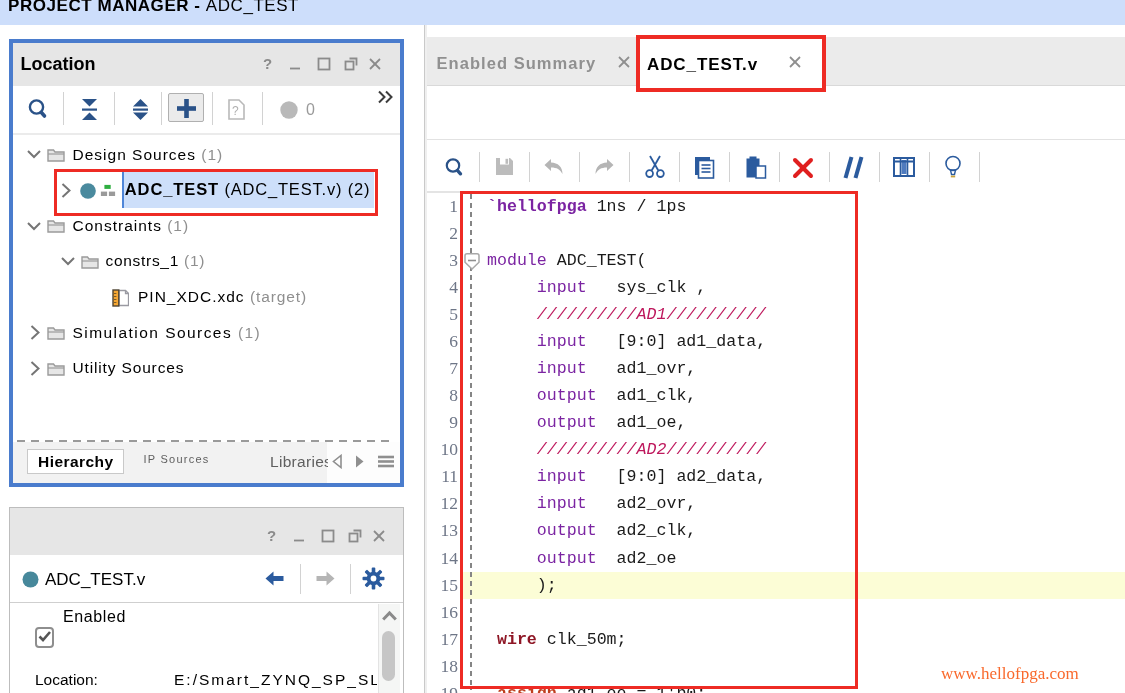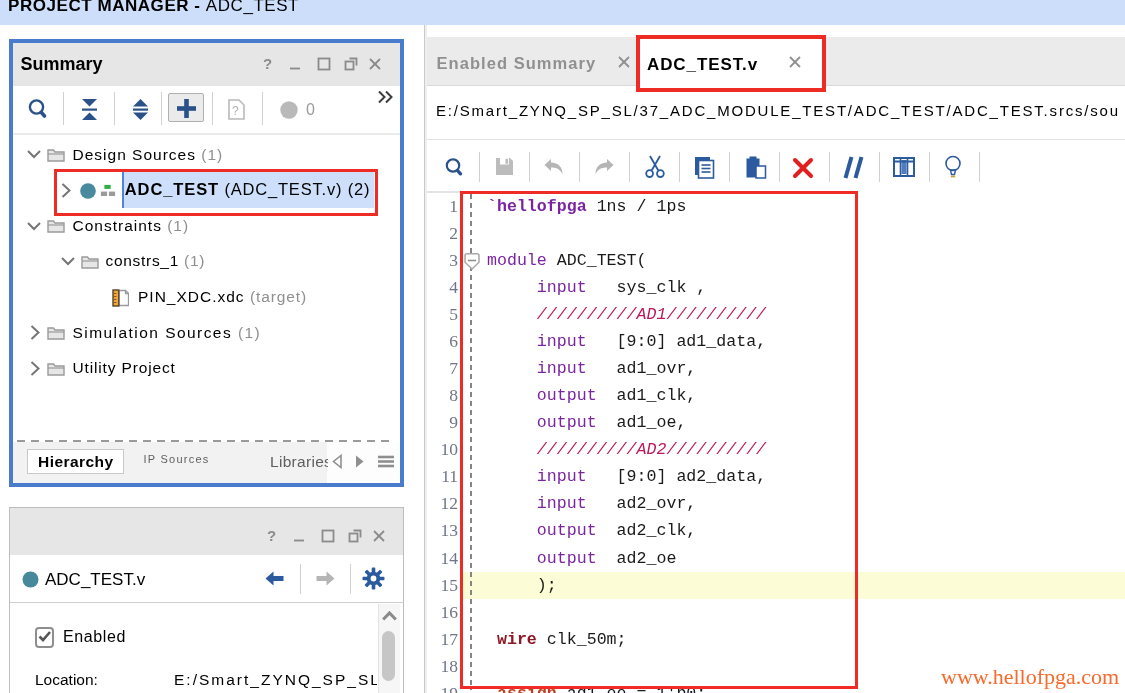--- a/index.html
+++ b/index.html
@@ -60,31 +60,31 @@
   #dashguide { left:470.2px; top:194px; width:1.8px; height:496px;
      background:repeating-linear-gradient(to bottom,#858585 0,#858585 5px,transparent 5px,transparent 9px); }
 
   
   .redbox { position:absolute; border:3px solid #ee2b24; }
   #red-tree { left:54px; top:169px; width:324px; height:47px; }
   #red-tab  { left:636px; top:34.5px;  width:190px; height:57.5px; border-width:4px;}
   #red-code { left:460px; top:190.5px; width:398px; height:498px; }
 
   #watermark { left:941px; top:664px; font-family:"Liberation Serif", serif;
-     font-size:22px; color:#f9692c; }
+     font-size:17px; color:#f9692c; }
 </style>
 </head>
 <body>
 <div id="stage">
   <div class="abs" id="topbar"></div>
   <div class="txt" style="left:8px;top:-4px;font-size:17px;letter-spacing:0.55px;color:#000;"><b>PROJECT MANAGER - </b>ADC_TEST</div>
 
   <div class="abs" id="srcpanel"></div>
   <div class="abs" id="srchdr"></div>
-  <div class="txt" style="left:20.5px;top:54px;font-size:18px;font-weight:bold;">Summary</div>
+  <div class="txt" style="left:20.5px;top:54px;font-size:18px;font-weight:bold;">Location</div>
   <svg class="abs" style="left:259px;top:55px;" width="126" height="18" viewBox="0 0 126 18">
     <g stroke="#8b8b8b" fill="none" stroke-width="1.8">
       <text x="4" y="14" font-size="15" font-weight="bold" fill="#8b8b8b" stroke="none" font-family="Liberation Sans">?</text>
       <line x1="31" y1="13.5" x2="41" y2="13.5"></line>
       <rect x="59.5" y="3.5" width="11" height="11"></rect>
       <rect x="86.5" y="6.5" width="8" height="8"></rect>
       <polyline points="90.5,3.5 97.5,3.5 97.5,10.5"></polyline>
       <line x1="111" y1="4" x2="121" y2="14"></line>
       <line x1="121" y1="4" x2="111" y2="14"></line>
     </g>
@@ -191,21 +191,21 @@
         <line x1="2" y1="13.5" x2="4.4" y2="13.5"></line>
     </g>
   </svg>
 
   <div class="txt" style="left:72.5px;top:145.6px;font-size:15.5px;letter-spacing:1px;">Design Sources <span class="cnt">(1)</span></div>
   <div class="txt" style="left:124.8px;top:180.3px;font-size:16.5px;"><b style="letter-spacing:0.9px;">ADC_TEST</b><span style="letter-spacing:0.8px;"> (ADC_TEST.v) (2)</span></div>
   <div class="txt" style="left:72.5px;top:216.8px;font-size:15.5px;letter-spacing:1px;">Constraints <span class="cnt">(1)</span></div>
   <div class="txt" style="left:105.5px;top:252.4px;font-size:15.5px;letter-spacing:0.7px;">constrs_1 <span class="cnt">(1)</span></div>
   <div class="txt" style="left:138px;top:288.1px;font-size:15.5px;letter-spacing:1px;">PIN_XDC.xdc <span class="cnt" style="letter-spacing:0.9px;">(target)</span></div>
   <div class="txt" style="left:72.5px;top:323.7px;font-size:15.5px;letter-spacing:1.45px;">Simulation Sources <span class="cnt">(1)</span></div>
-  <div class="txt" style="left:72.5px;top:359.3px;font-size:15.5px;letter-spacing:0.85px;">Utility Project</div>
+  <div class="txt" style="left:72.5px;top:359.3px;font-size:15.5px;letter-spacing:0.85px;">Utility Sources</div>
   <div class="abs" style="left:17px;top:439.5px;width:374px;height:2px;
       background:repeating-linear-gradient(to right,#9a9a9a 0,#9a9a9a 8px,transparent 8px,transparent 14px);"></div>
   <div class="abs" id="srctabs"></div>
   <div class="abs" id="srctabs-white"></div>
   <div class="abs" id="hierbtn"></div>
   <div class="txt" style="left:38px;top:453px;font-size:15.5px;font-weight:bold;letter-spacing:0.45px;">Hierarchy</div>
   <div class="txt" style="left:143.5px;top:453px;font-size:11px;color:#5f5f5f;letter-spacing:1.25px;">IP Sources</div>
   <div class="abs" style="left:270px;top:442px;width:58px;height:41px;overflow:hidden;">
     <div class="txt" style="left:0;top:11px;font-size:15.5px;color:#5f5f5f;letter-spacing:0.3px;">Libraries</div>
   </div>
@@ -258,21 +258,21 @@
         <rect x="9.7" y="0.5" width="3.6" height="22" rx="1" transform="rotate(135 11.5 11.5)"></rect>
       </g>
     </g>
     <circle cx="11.5" cy="11.5" r="2.9" fill="#fff"></circle>
   </svg>
   <div class="abs" id="sfpline"></div>
   <div class="abs" id="chkbox"></div>
   <svg class="abs" style="left:38px;top:630px;" width="14" height="13" viewBox="0 0 14 13">
       <polyline points="1.5,6.5 5,10 12,2" stroke="#555" stroke-width="2.6" fill="none"></polyline>
     </svg>
-  <div class="txt" style="left:63px;top:628px;font-size:16px;letter-spacing:0.6px;">Enabled</div>
+  <div class="txt" style="left:63px;top:608px;font-size:16px;letter-spacing:0.6px;">Enabled</div>
   <div class="txt" style="left:35px;top:670.5px;font-size:15.5px;">Location:</div>
   <div class="abs" style="left:174px;top:670.5px;width:203px;height:20px;overflow:hidden;">
     <div class="txt" style="left:0;top:0;font-size:15.5px;letter-spacing:2px;">E:/Smart_ZYNQ_SP_SL/</div>
   </div>
   <div class="abs" style="left:377.5px;top:604px;width:22.5px;height:89px;background:#f5f6f5;border-left:1px solid #e3e3e3;"></div>
   <svg class="abs" style="left:381px;top:610px;" width="17" height="12" viewBox="0 0 17 12">
       <polyline points="2.2,9.5 8.5,3 14.8,9.5" stroke="#8a8a8a" stroke-width="3" fill="none"></polyline>
     </svg>
   <div class="abs" id="sfpthumb"></div>
 
@@ -287,21 +287,20 @@
         <line x1="2" y1="2" x2="12" y2="12"></line>
         <line x1="12" y1="2" x2="2" y2="12"></line>
       </g>
     </svg>
   <svg class="abs" style="left:788px;top:55px;" width="14" height="14" viewBox="0 0 14 14">
       <g stroke="#8f8f8f" stroke-width="1.8">
         <line x1="2" y1="2" x2="12" y2="12"></line>
         <line x1="12" y1="2" x2="2" y2="12"></line>
       </g>
     </svg>
-  <div class="txt" style="left:436px;top:101.7px;font-size:15px;letter-spacing:1.8px;color:#000;">E:/Smart_ZYNQ_SP_SL/37_ADC_MODULE_TEST/ADC_TEST/ADC_TEST.srcs/sou</div>
   <div class="abs" id="hsep1"></div>
   <div class="abs" style="left:427px;top:191px;width:33px;height:1.5px;background:#e4e4e4;"></div>
   <div class="vsep" style="left:479px;top:152px;height:30px;"></div>
   <div class="vsep" style="left:529px;top:152px;height:30px;"></div>
   <div class="vsep" style="left:579px;top:152px;height:30px;"></div>
   <div class="vsep" style="left:629px;top:152px;height:30px;"></div>
   <div class="vsep" style="left:679px;top:152px;height:30px;"></div>
   <div class="vsep" style="left:729px;top:152px;height:30px;"></div>
   <div class="vsep" style="left:779px;top:152px;height:30px;"></div>
   <div class="vsep" style="left:829px;top:152px;height:30px;"></div>

